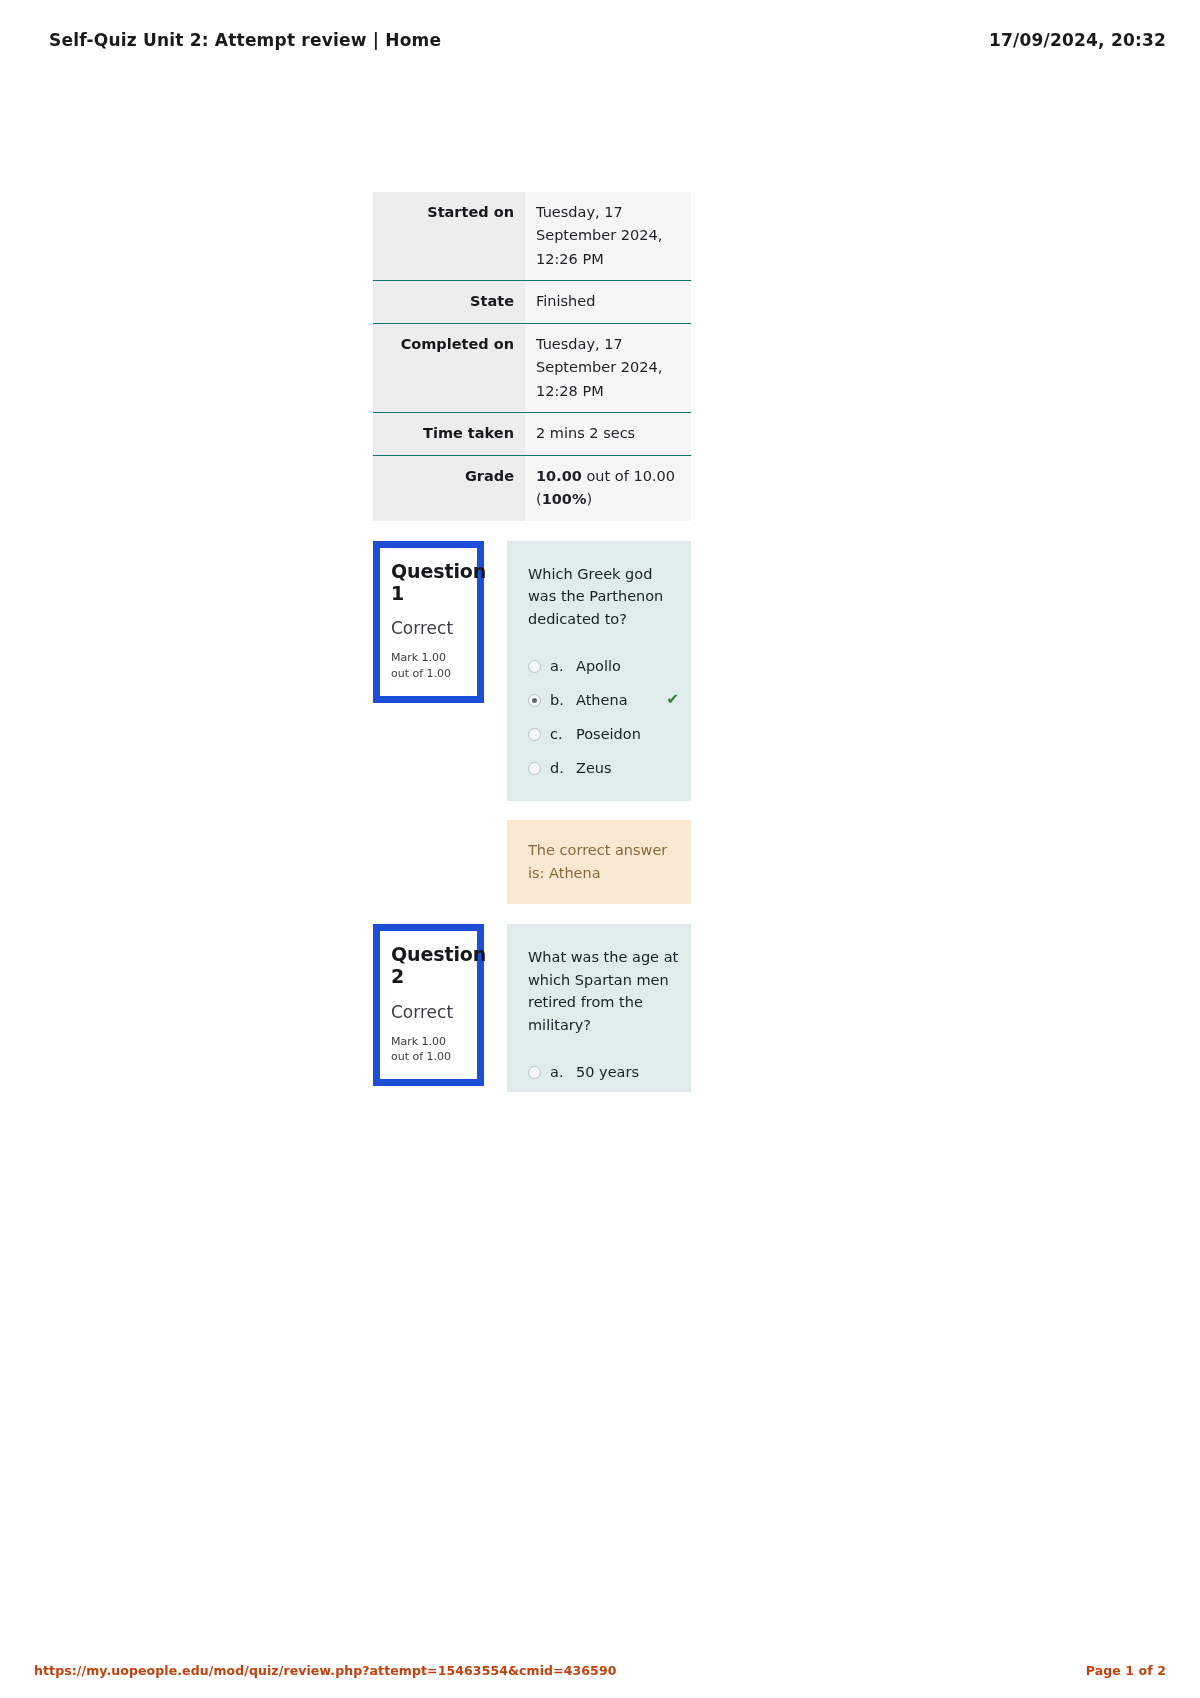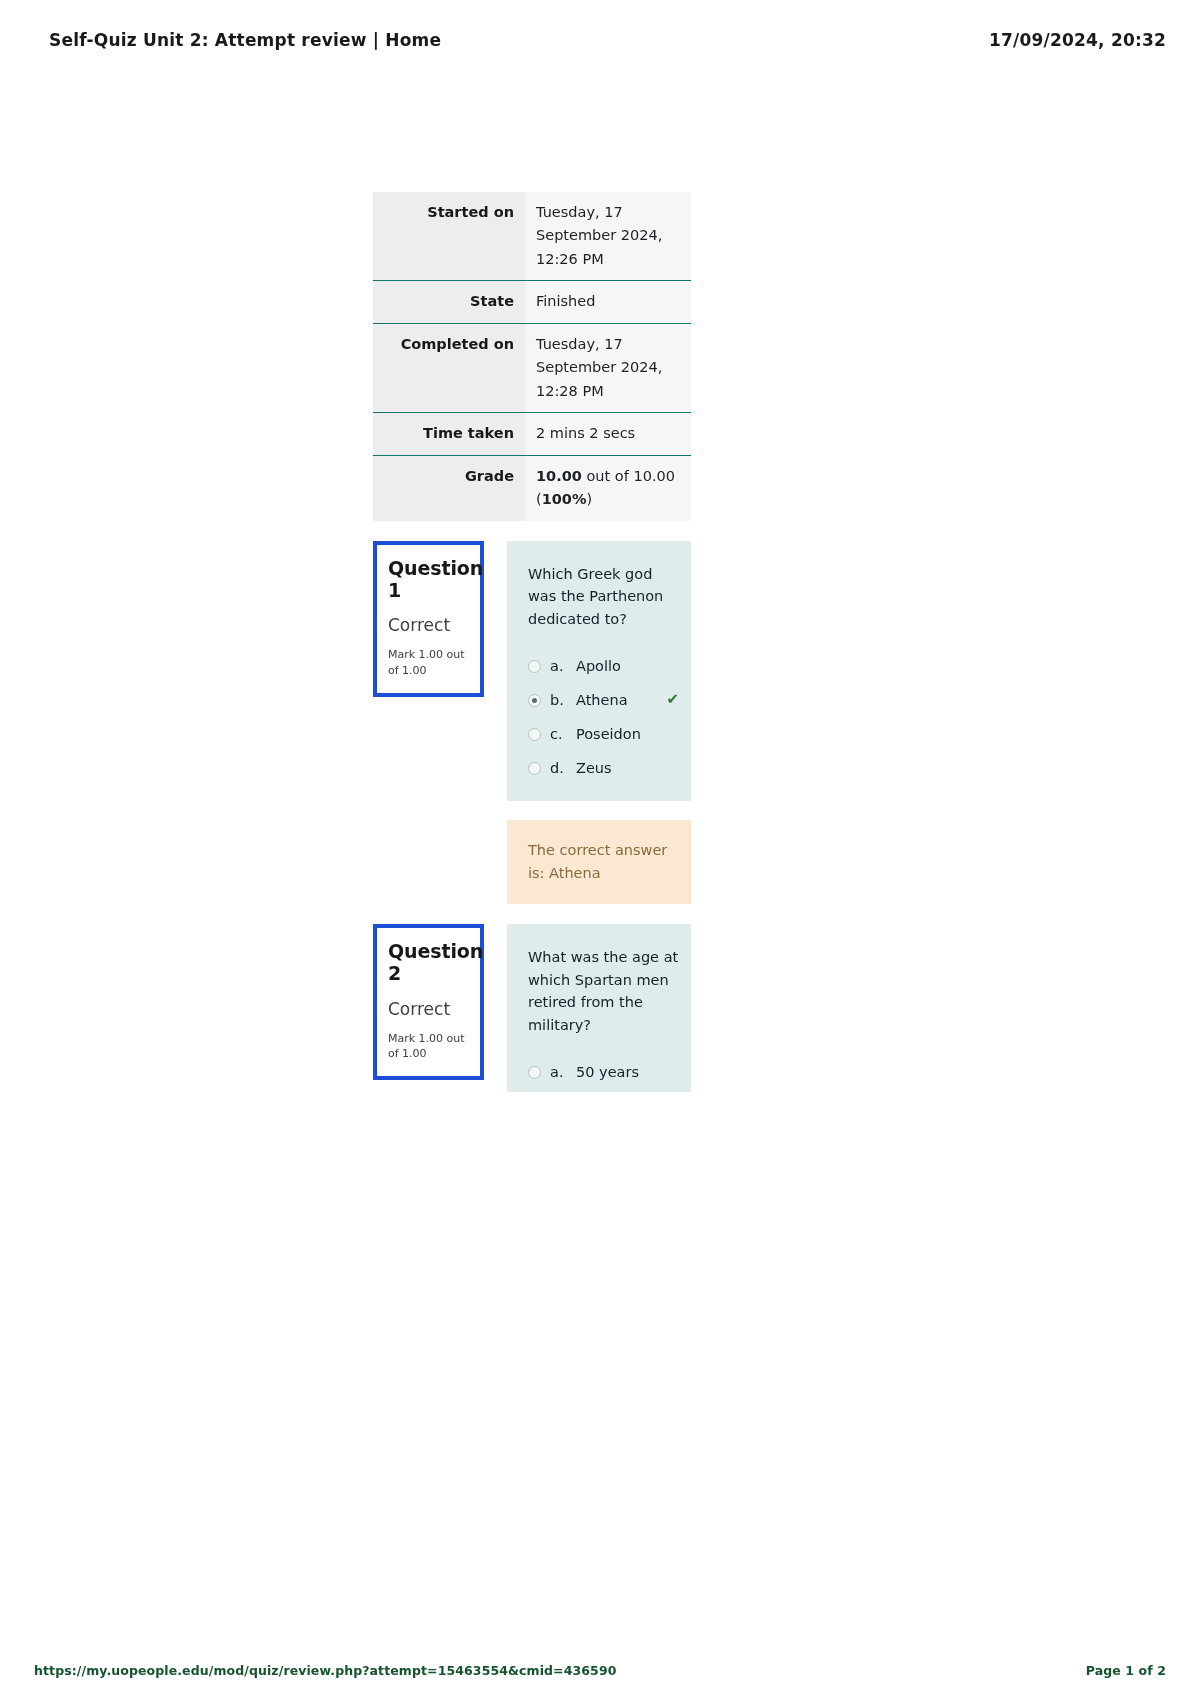--- a/index.html
+++ b/index.html
@@ -33,21 +33,21 @@
   }
   .print-footer {
     position: absolute;
     bottom: 20px; left: 0; right: 0;
     display: flex;
     justify-content: space-between;
     padding: 0 34px;
     font-size: 12.5px;
     font-weight: 600;
     letter-spacing: .1px;
-    color: #14532d;
+    color: #c2410c;
   }
 
   
   .content {
     position: absolute;
     top: 192px;
     left: 373px;
     width: 318px;
   }
 
@@ -82,21 +82,21 @@
   
   .qblock {
     position: relative;
     margin-top: 20px;
   }
   .qinfo {
     position: absolute;
     left: 0;
     top: 0;
     width: 111px;
-    border: 4px solid #1d4ed8;
+    border: 7px solid #1d4ed8;
     background: #ffffff;
     padding: 12px 11px 14px 11px;
   }
   .qinfo .qtitle {
     font-size: 19px;
     font-weight: 700;
     line-height: 1.17;
     color: #16191c;
     letter-spacing: -.1px;
   }

